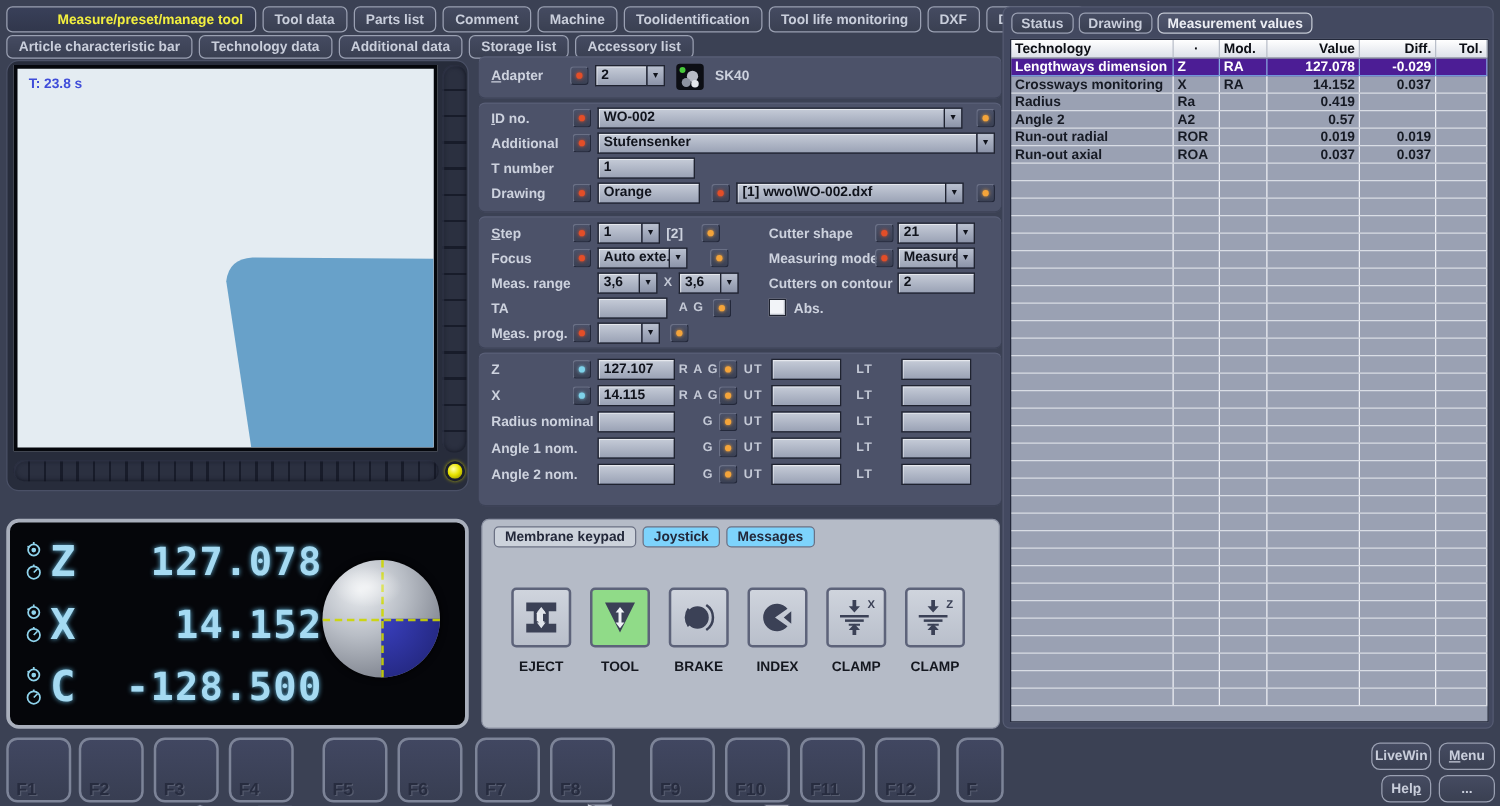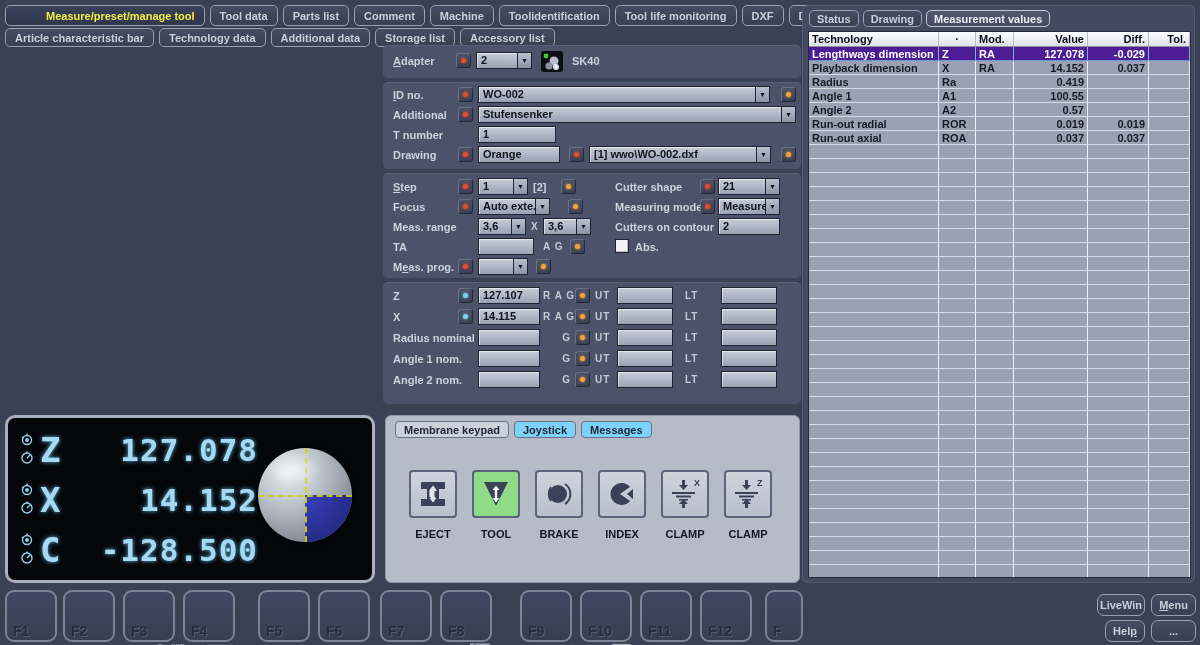--- a/index.html
+++ b/index.html
@@ -143,20 +143,31 @@
     <div class="tab">Documents</div>
   </div>
   <div id="menu-row2" class="menu-row">
     <div class="tab">Article characteristic bar</div>
     <div class="tab">Technology data</div>
     <div class="tab">Additional data</div>
     <div class="tab">Storage list</div>
     <div class="tab">Accessory list</div>
   </div>
 
+  <div id="camera-panel">
+    <div id="camera-screen">
+      <svg width="333" height="303" viewBox="0 0 333 303">
+        <path d="M 333,152 L 188,151 Q 169,152 167,170 L 187,303 L 333,303 Z" fill="#68a1c9"></path>
+      </svg>
+      <div id="camera-timer">T: 23.8 s</div>
+    </div>
+    <div id="vtrack"></div>
+    <div id="htrack"></div>
+    <div id="cam-led"></div>
+  </div>
 
   <div id="form-panel">
 
     <div class="fgroup" id="fg1">
       <div class="flabel" style="left:10px;top:10px"><u>A</u>dapter</div>
       <div class="ledbtn" style="left:73px;top:8px">
           <span class="dot dot-red"></span>
         </div>
       <div class="dd" style="left:93px;top:7px;width:56px">
         <span class="val">2</span>
@@ -373,40 +384,32 @@
       </div>
       <div class="trow sel">
         <div class="c">Lengthways dimension</div>
         <div class="c">Z</div>
         <div class="c">RA</div>
         <div class="c num">127.078</div>
         <div class="c num">-0.029</div>
         <div class="c num"></div>
       </div>
       <div class="trow">
-        <div class="c">Playback dimension</div>
+        <div class="c">Crossways monitoring</div>
         <div class="c">X</div>
         <div class="c">RA</div>
         <div class="c num">14.152</div>
         <div class="c num">0.037</div>
         <div class="c num"></div>
       </div>
       <div class="trow">
         <div class="c">Radius</div>
         <div class="c">Ra</div>
         <div class="c"></div>
         <div class="c num">0.419</div>
-        <div class="c num"></div>
-        <div class="c num"></div>
-      </div>
-      <div class="trow">
-        <div class="c">Angle 1</div>
-        <div class="c">A1</div>
-        <div class="c"></div>
-        <div class="c num">100.55</div>
         <div class="c num"></div>
         <div class="c num"></div>
       </div>
       <div class="trow">
         <div class="c">Angle 2</div>
         <div class="c">A2</div>
         <div class="c"></div>
         <div class="c num">0.57</div>
         <div class="c num"></div>
         <div class="c num"></div>

